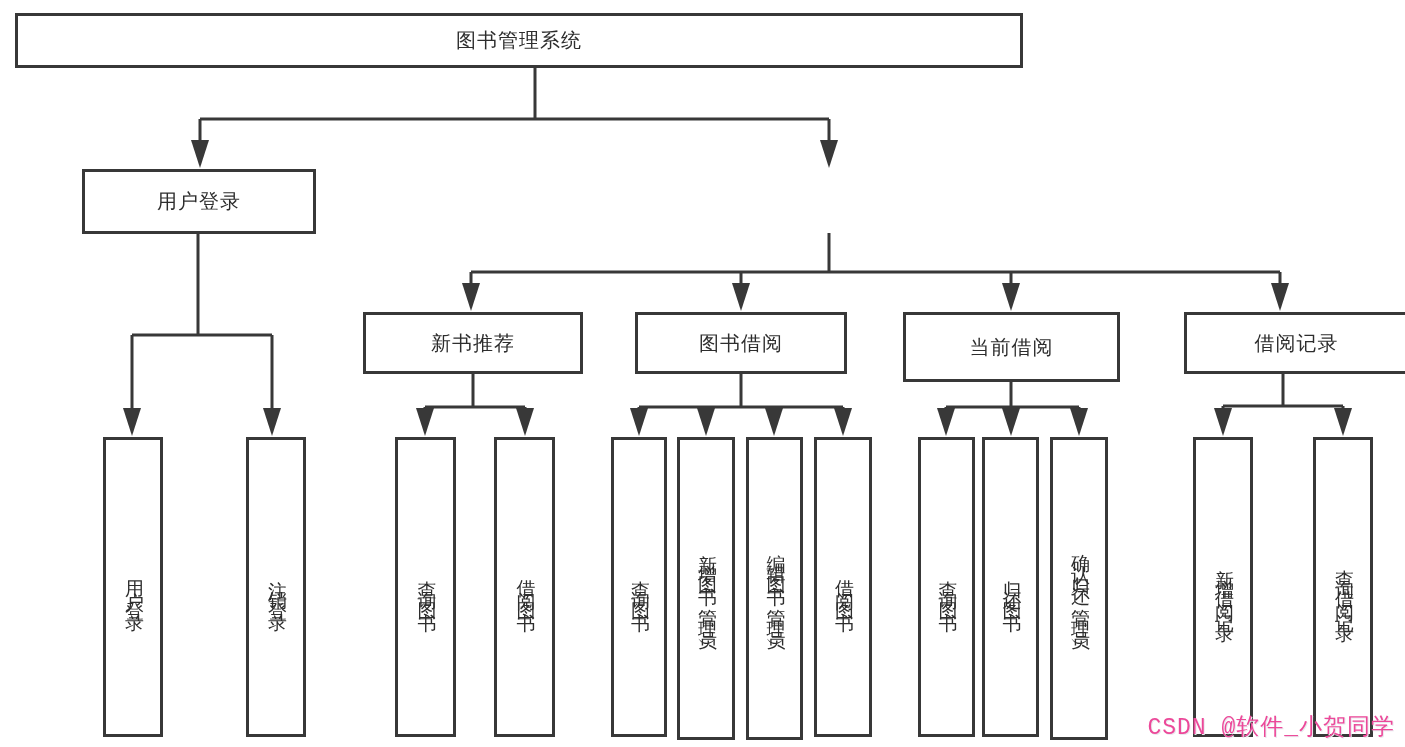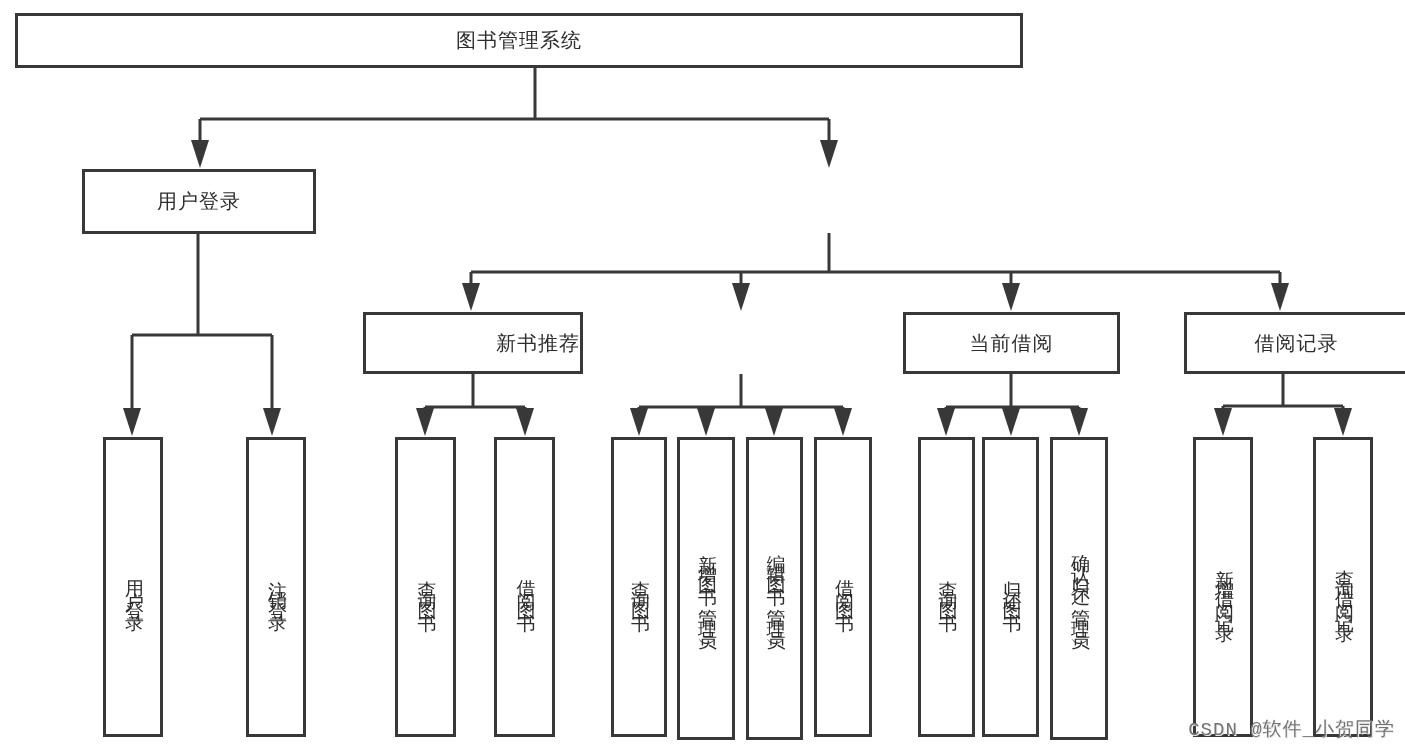--- a/index.html
+++ b/index.html
@@ -19,21 +19,21 @@
   .vtext {
     writing-mode:vertical-rl; text-orientation:mixed;
     font-size:19px; letter-spacing:11px; line-height:1;
     color:#2d2d2d; white-space:nowrap;
   }
   #connectors { position:absolute; left:0; top:0; z-index:1; }
   #connectors path.line { stroke:#383838; stroke-width:3; fill:none; }
   #connectors path.arrow { fill:#383838; stroke:none; }
   #watermark {
     position:absolute; right:10px; bottom:5px; z-index:5;
-    font-size:19px; letter-spacing:1px; color:#737373;
+    font-size:23px; letter-spacing:1px; color:#ec4899;
     text-shadow:1px 1px 0 #e9e9ee; white-space:nowrap;
   }
 </style>
 </head>
 <body>
 
 <div id="stage">
 
   <svg id="connectors" width="1405" height="747" viewBox="0 0 1405 747">
 
@@ -72,24 +72,27 @@
   </svg>
 
   <div class="node" style="left:15px; top:13px; width:1008px; height:55px;">
     <span class="hlabel">图书管理系统</span>
   </div>
 
   <div class="node" style="left:82px; top:169px; width:234px; height:65px;">
     <span class="hlabel">用户登录</span>
   </div>
 
-  <div class="node" style="left:363px; top:312px; width:220px; height:62px;justify-content:flex-end;">
+  <div class="node" style="left:363px; top:312px; width:220px; height:62px;">
     <span class="hlabel">新书推荐</span>
   </div>
-  <div class="node" style="left:903px; top:312px; width:217px; height:62px;">
+  <div class="node" style="left:635px; top:312px; width:212px; height:62px;">
+    <span class="hlabel">图书借阅</span>
+  </div>
+  <div class="node" style="left:903px; top:312px; width:217px; height:70px;">
     <span class="hlabel">当前借阅</span>
   </div>
   <div class="node" style="left:1172px; top:312px; width:225px; height:62px;margin-left:12px;">
     <span class="hlabel">借阅记录</span>
   </div>
 
   <div class="node vnode" style="left:103px; top:437px; width:60px; height:300px;">
     <span class="vtext">用户登录</span>
   </div>
   <div class="node vnode" style="left:246px; top:437px; width:60px; height:300px;">

